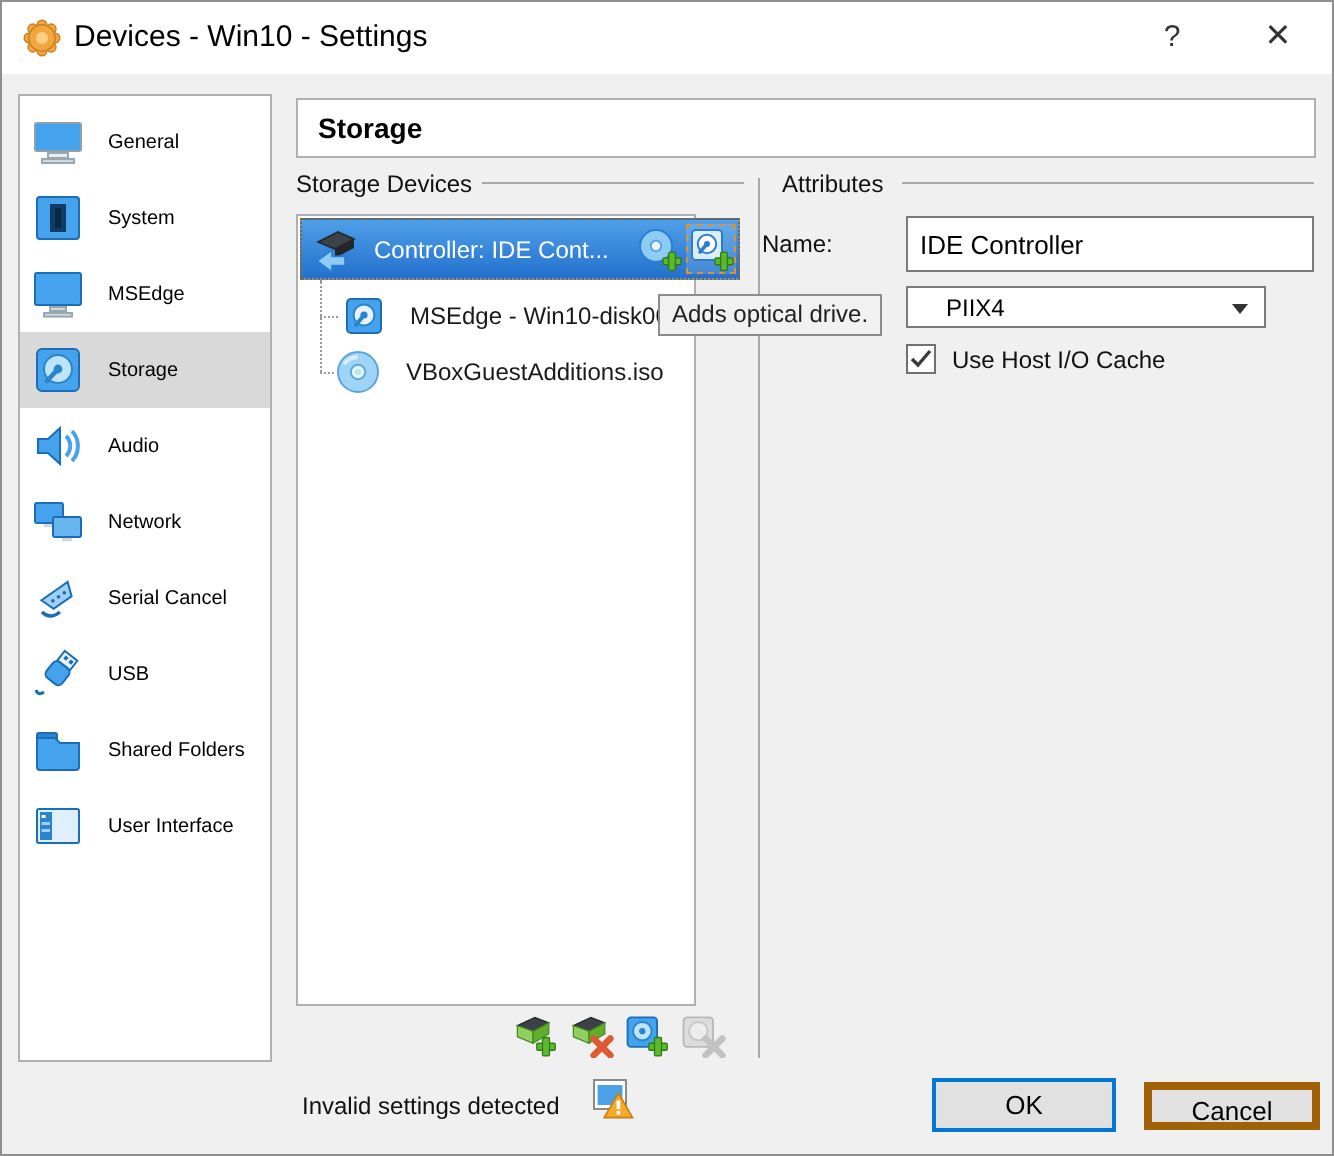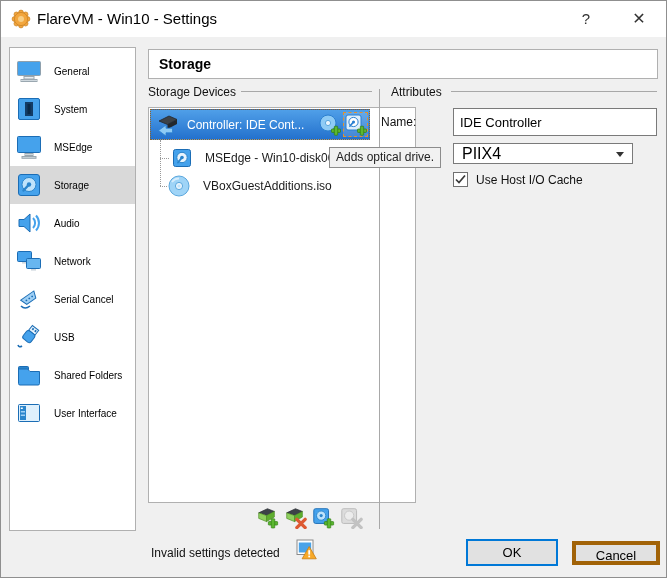--- a/index.html
+++ b/index.html
@@ -21,40 +21,40 @@
   .side-item { height:38px; display:flex; align-items:center; padding-left:5px; }
   .side-item.selected { background:#d9d9d9; }
   .side-item .ic { width:28px; height:28px; flex:0 0 28px; }
   .side-item .lbl { margin-left:11px; font-size:10px; color:#000; white-space:nowrap; }
   
   .header-box { position:absolute; left:147px; top:48px; width:510px; height:30px; background:#fff; border:1px solid #b0b0b0; line-height:28px; padding-left:10px; font-size:14px; font-weight:bold; color:#000; }
   
   .grp-label { position:absolute; font-size:12px; color:#111; }
   .grp-line { position:absolute; height:1px; background:#a8a8a8; }
   
-  .list-box { position:absolute; left:147px; top:106px; width:268px; height:396px; background:#fff; border:1px solid #b0b0b0; }
+  .list-box { position:absolute; left:147px; top:106px; width:200px; height:396px; background:#fff; border:1px solid #b0b0b0; }
   .row-controller { position:absolute; left:1px; top:1px; width:220px; height:31px;
     background:linear-gradient(#4f9fe8,#2471cd); border:1px dotted #936224;
     display:flex; align-items:center; padding-left:3px; }
   .row-controller .lbl { color:#fff; font-size:12px; margin-left:7px; white-space:nowrap; }
   .inline-btns { margin-left:auto; display:flex; gap:1px; padding-right:1px; }
   .inline-btn { width:25px; height:25px; border:1px solid transparent; display:flex; align-items:center; justify-content:center; }
   .inline-btn.hovered { border:1px dashed #e0922f; background:rgba(255,255,255,0.14); }
   .tree-row { position:absolute; left:0; height:28px; display:flex; align-items:center; }
   .tree-row .lbl { font-size:12px; color:#1a1a1a; margin-left:12px; white-space:nowrap; }
   .guide-v { position:absolute; left:11px; top:32px; width:1px; height:46px; border-left:1px dotted #999; }
   .guide-h { position:absolute; height:1px; border-top:1px dotted #999; }
   
   .tree-toolbar { position:absolute; left:254px; top:504px; display:flex; gap:4px; }
   .tb-btn { width:24px; height:24px; display:flex; align-items:center; justify-content:center; }
   
   .vline { position:absolute; left:378px; top:88px; width:1px; height:440px; background:#a8a8a8; }
   .field-label { position:absolute; left:380px; width:68px; text-align:left; font-size:12px; color:#111; }
   .name-input { position:absolute; left:452px; top:107px; width:204px; height:28px; border:1px solid #7a7a7a; background:#fff; font-family:"Liberation Sans",sans-serif; font-size:13px; padding-left:6px; color:#000000; }
-  .dropdown { position:absolute; left:452px; top:142px; width:180px; height:21px; border:1px solid #7a7a7a; background:#fff; display:flex; align-items:center; padding-left:8px; font-size:16px; color:#000; }
+  .dropdown { position:absolute; left:452px; top:142px; width:180px; height:21px; border:1px solid #7a7a7a; background:#fff; display:flex; align-items:center; padding-left:19px; font-size:12px; color:#000; }
   .dd-arrow { position:absolute; right:8px; top:8px; width:0; height:0; border-left:4px solid transparent; border-right:4px solid transparent; border-top:5px solid #333; }
   .checkbox-row { position:absolute; left:452px; top:171px; display:flex; align-items:center; }
   .checkbox { width:15px; height:15px; border:1px solid #707070; background:#fff; display:flex; align-items:center; justify-content:center; }
   .checkbox-row .lbl { margin-left:8px; font-size:12px; color:#111; }
   
   .tooltip { position:absolute; left:328px; top:146px; height:21px; background:#f1f1f1; border:1px solid #8c8c8c; font-size:12px; color:#222; line-height:19px; padding:0 6px; z-index:20; white-space:nowrap; }
   
   .status-text { position:absolute; left:150px; top:545px; font-size:12px; color:#111; }
   .warn-ic { position:absolute; left:293px; top:537px; width:24px; height:24px; }
   .btn { position:absolute; font-size:13px; color:#000; text-align:center; background:#e1e1e1; cursor:default; font-family:"Liberation Sans",sans-serif; }
@@ -74,21 +74,21 @@
           <circle cx="10" cy="16.5" r="2.4"></circle>
           <circle cx="5.4" cy="14.6" r="2.4"></circle>
           <circle cx="3.5" cy="10" r="2.4"></circle>
           <circle cx="5.4" cy="5.4" r="2.4"></circle>
           <circle cx="10" cy="3.5" r="2.4"></circle>
           <circle cx="14.6" cy="5.4" r="2.4"></circle>
       </g>
       <circle cx="10" cy="10" r="6.6" fill="#f2a63e" stroke="#c97f1f" stroke-width="0.7"></circle>
       <circle cx="10" cy="10" r="3" fill="#f8cf86"></circle>
     </svg>
-    <span class="win-title">FlareVM - Win10 - Settings</span>
+    <span class="win-title">Devices - Win10 - Settings</span>
     <span class="cap-btn help-btn">?</span>
     <span class="cap-btn close-btn">✕</span>
   </div>
 
   <div class="sidebar">
     <div class="side-item">
       <svg class="ic" viewBox="0 0 28 28">
         <rect x="2.5" y="4.5" width="23" height="14" rx="1" fill="#45a2ec" stroke="#8fa0ac"></rect>
         <rect x="9" y="19.5" width="10" height="2.5" fill="#e8eef2" stroke="#9aa7b0"></rect>
         <rect x="6" y="22.5" width="16" height="2" fill="#cfd8de" stroke="#9aa7b0"></rect>

